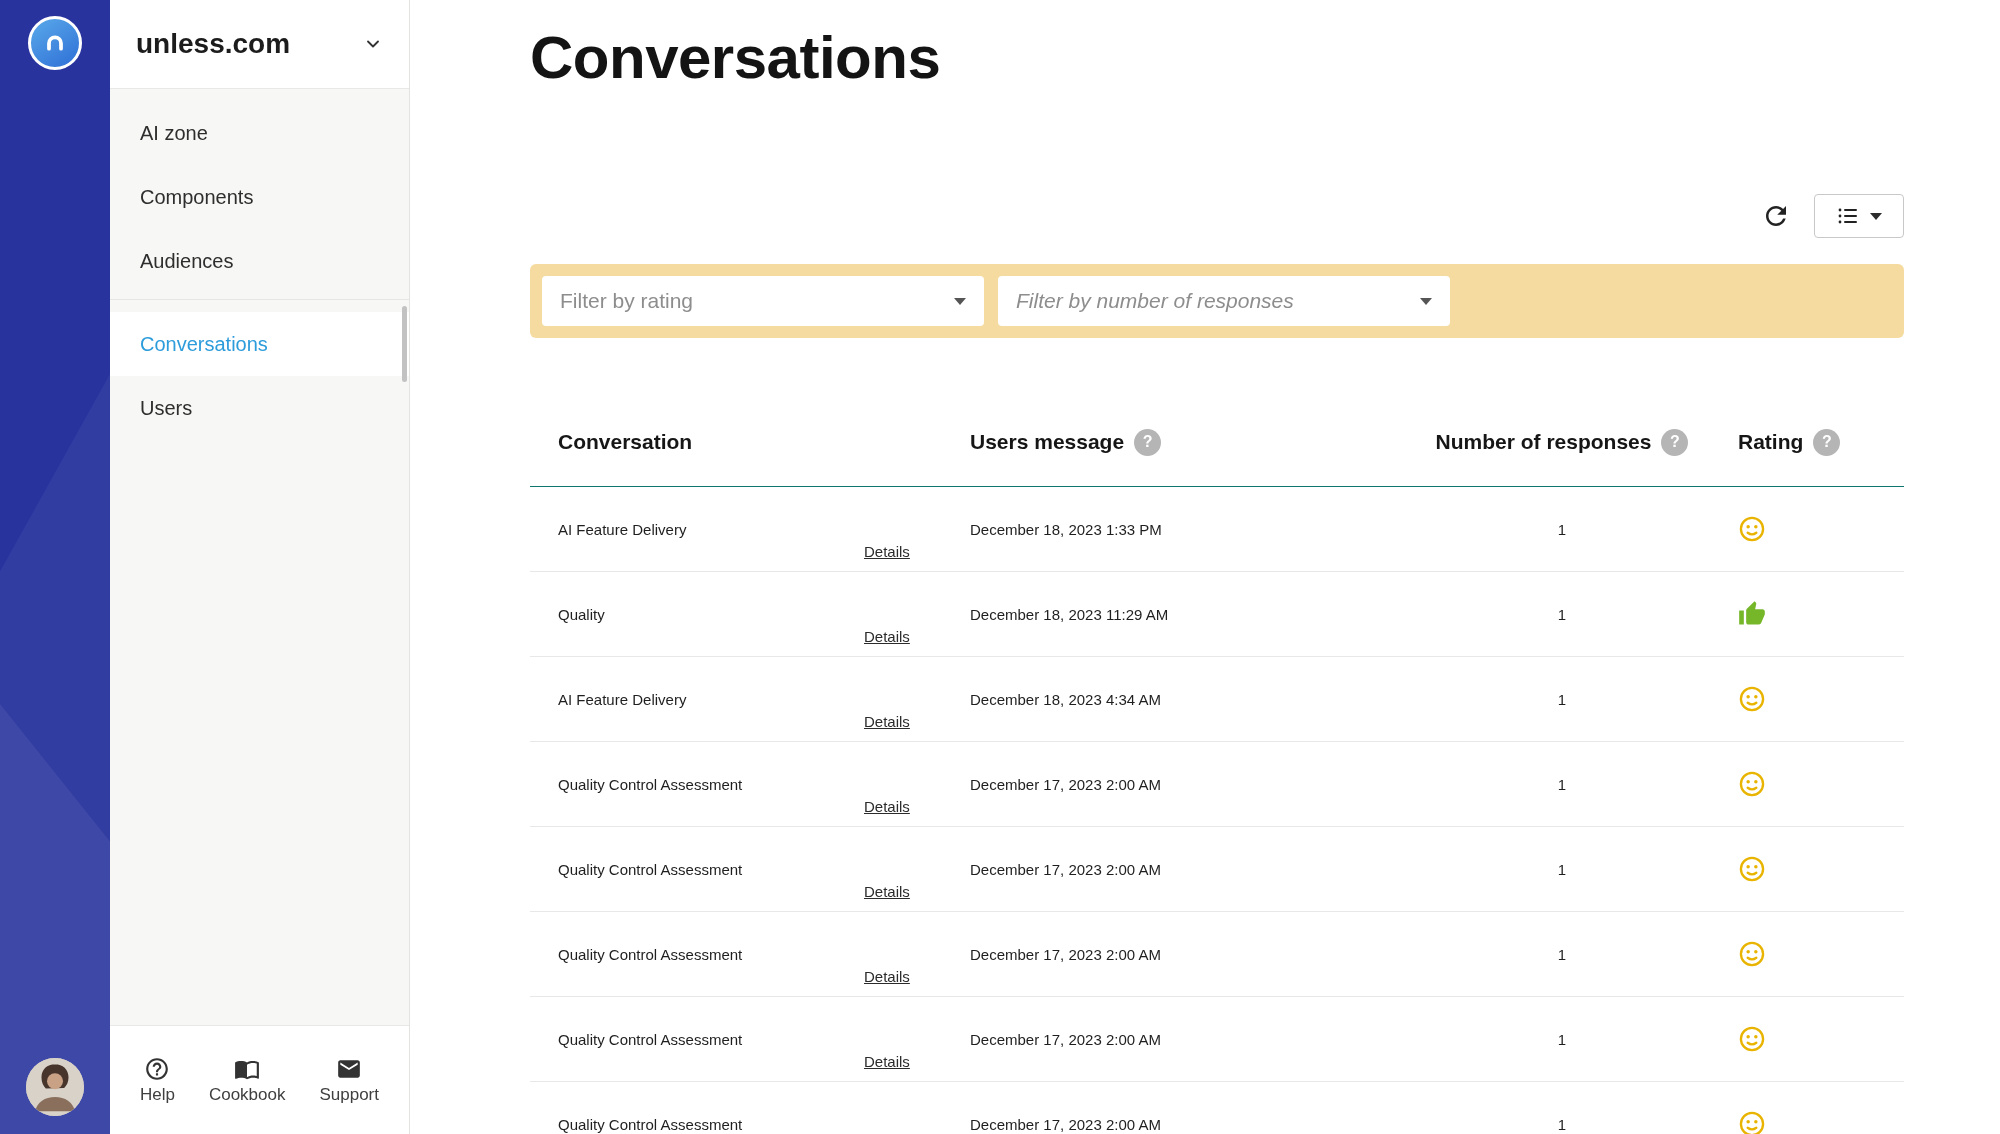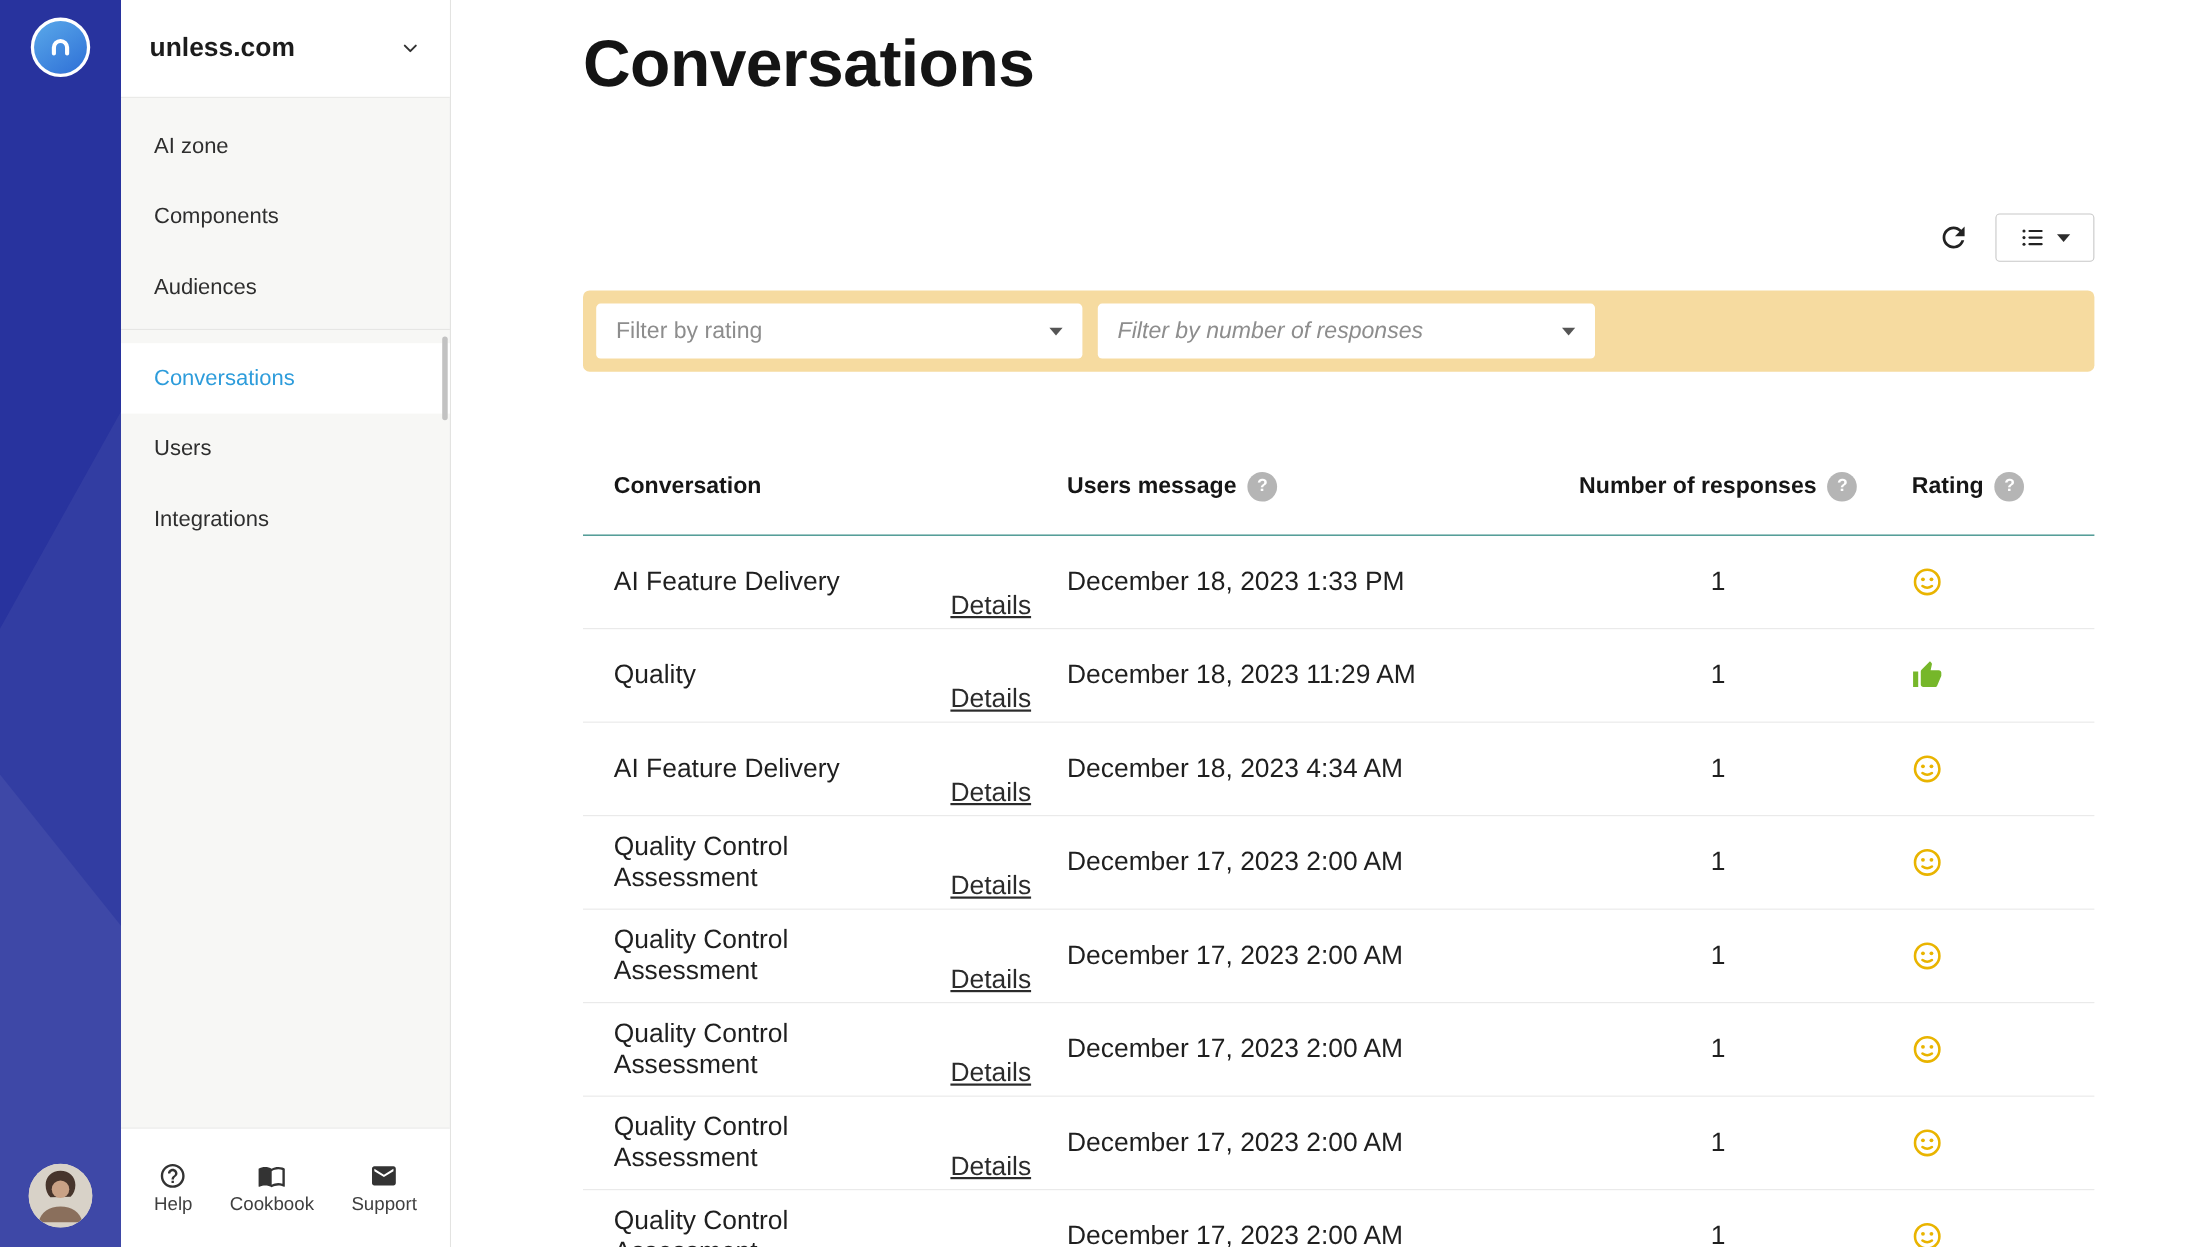--- a/index.html
+++ b/index.html
@@ -17,21 +17,21 @@
   .logo svg{width:30px;height:30px;}
   .avatar{position:absolute;bottom:18px;left:50%;transform:translateX(-50%);width:58px;height:58px;
     border-radius:50%;overflow:hidden;background:#d8d2c8;cursor:pointer;}
   .avatar svg{width:100%;height:100%;}
 
   
   .sidebar{width:300px;flex-shrink:0;background:#f7f7f5;border-right:1px solid #e3e3e1;
     display:flex;flex-direction:column;position:relative;box-sizing:border-box;}
   .workspace{height:88px;min-height:88px;background:#fff;border-bottom:1px solid #e8e8e6;
     display:flex;align-items:center;justify-content:space-between;padding:0 26px;cursor:pointer;}
-  .workspace-name{font-size:24px;font-weight:600;color:#1c1c1c;}
+  .workspace-name{font-size:28px;font-weight:600;color:#1c1c1c;}
   .workspace svg{width:20px;height:20px;}
   .nav{padding-top:12px;}
   .nav-item{height:64px;display:flex;align-items:center;padding:0 30px;font-size:20px;color:#2e2e2e;cursor:pointer;}
   .nav-item.active{background:#fff;color:#2d9cdb;}
   .nav-group-2{margin-top:6px;border-top:1px solid #e6e6e4;padding-top:12px;}
   .scroll-thumb{position:absolute;right:2px;top:306px;width:5px;height:76px;border-radius:3px;background:#c2c2c2;cursor:grab;}
   .sidebar-footer{margin-top:auto;height:88px;min-height:88px;background:#fff;border-top:1px solid #e8e8e6;
     display:flex;align-items:center;justify-content:space-between;padding:10px 30px;}
   .footer-item{display:flex;flex-direction:column;align-items:center;gap:3px;font-size:17px;color:#3f3f3f;cursor:pointer;}
   .footer-item svg{width:26px;height:26px;fill:#333;}
@@ -61,21 +61,21 @@
   .table{margin-top:60px;}
   .thead,.row{display:grid;grid-template-columns:310px 130px 420px 1fr 170px;align-items:center;}
   .thead{height:88px;border-bottom:1px solid #0f766e;}
   .th{font-size:21px;font-weight:700;color:#161616;display:flex;align-items:center;gap:10px;}
   .th-conversation{padding-left:28px;}
   .th-responses{justify-content:center;}
   .th-rating{padding-left:4px;}
   .help-badge{width:27px;height:27px;border-radius:50%;background:#b5b5b5;color:#fff;font-size:16px;
     font-weight:700;display:inline-flex;align-items:center;justify-content:center;cursor:pointer;flex-shrink:0;}
   .help-badge::before{content:"?";}
-  .row{height:84px;border-bottom:1px solid #e8e8e8;font-size:24px;color:#1f1f1f;}
+  .row{height:84px;border-bottom:1px solid #e8e8e8;font-size:15px;color:#1f1f1f;}
   .cell-conversation{padding-left:28px;}
   .cell-details{padding-left:24px;margin-top:44px;}
   .details-link{color:#2b2b2b;text-decoration:underline;cursor:pointer;}
   .cell-responses{text-align:center;}
   .cell-rating{padding-left:4px;display:flex;align-items:center;}
   .rating-wrap{display:inline-flex;align-items:center;}
   .rating-wrap svg{width:28px;height:28px;}
   .rating-wrap .thumb{display:none;}
   .rating-wrap[data-rating="thumbs-up"] .thumb{display:block;}
 </style>
@@ -112,21 +112,20 @@
 
     <div class="nav">
       <div class="nav-group">
         <div class="nav-item">AI zone</div>
         <div class="nav-item">Components</div>
         <div class="nav-item">Audiences</div>
       </div>
       <div class="nav-group nav-group-2">
         <div class="nav-item active">Conversations</div>
         <div class="nav-item">Users</div>
-        <div class="nav-item">Integrations</div>
       </div>
     </div>
 
     <div class="scroll-thumb"></div>
 
     <div class="sidebar-footer">
       <div class="footer-item">
         <svg viewBox="0 0 24 24">
           <path d="M11 18h2v-2h-2v2zm1-16C6.48 2 2 6.48 2 12s4.48 10 10 10 10-4.48 10-10S17.52 2 12 2zm0 18c-4.41 0-8-3.59-8-8s3.59-8 8-8 8 3.59 8 8-3.59 8-8 8zm0-14c-2.21 0-4 1.79-4 4h2c0-1.1.9-2 2-2s2 .9 2 2c0 2-3 1.75-3 5h2c0-2.25 3-2.5 3-5 0-2.21-1.79-4-4-4z"></path>
         </svg>

